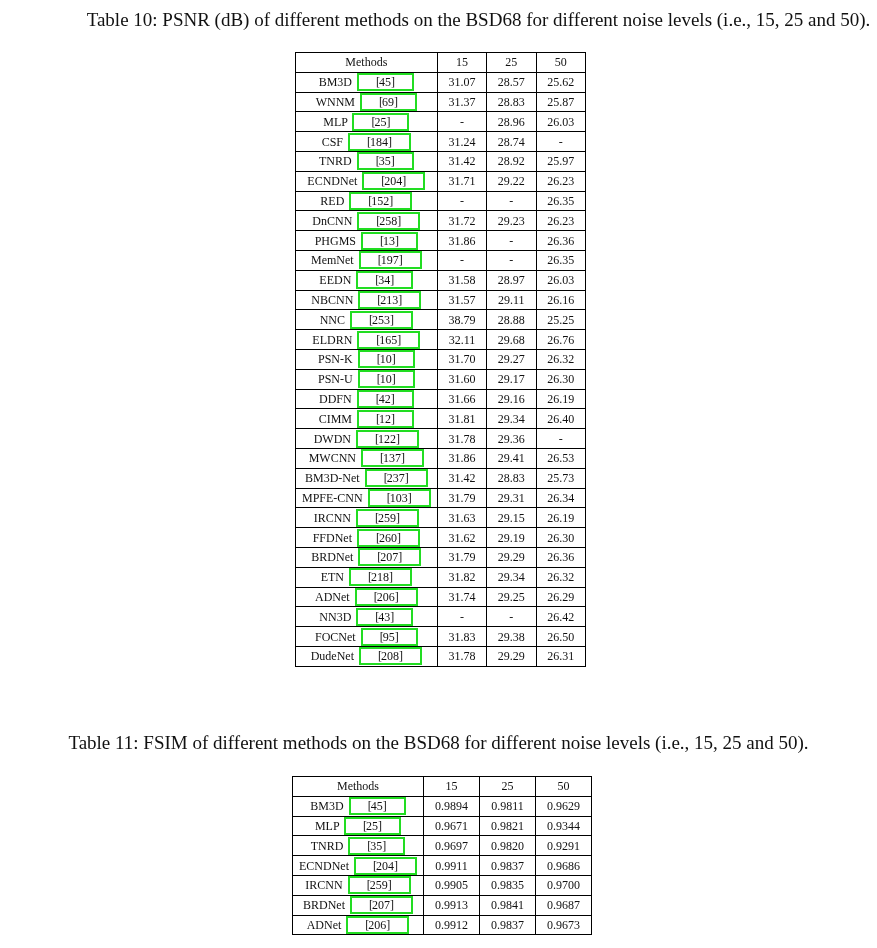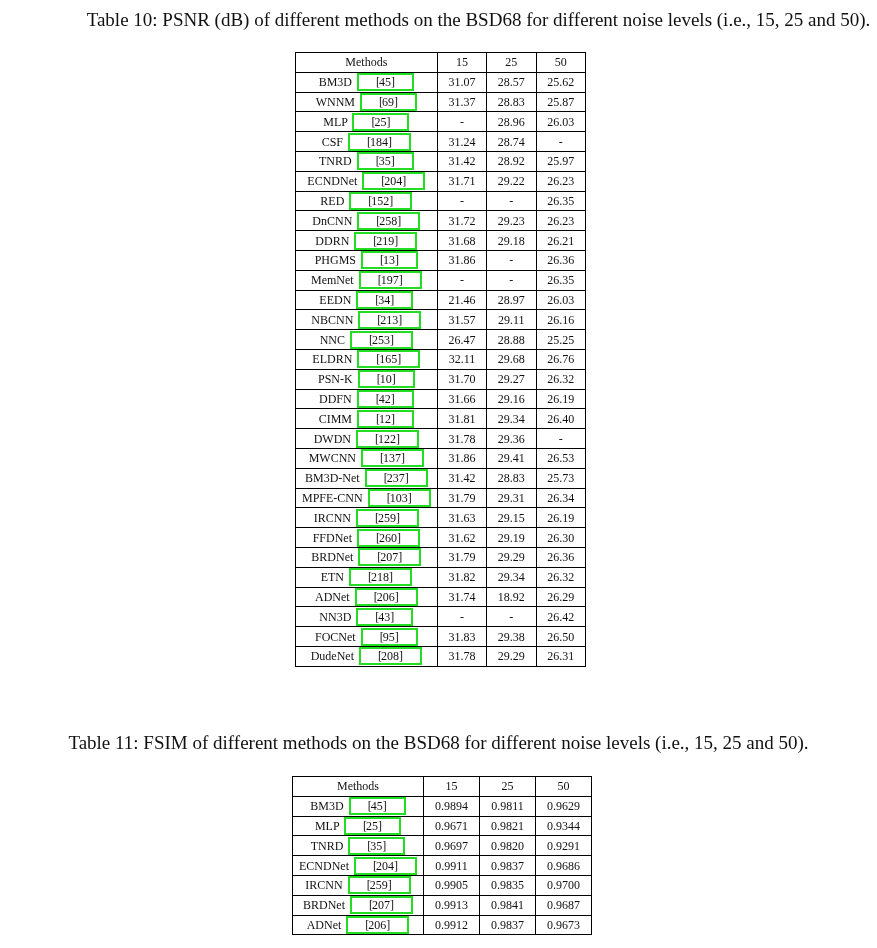--- a/index.html
+++ b/index.html
@@ -96,68 +96,68 @@
         <td>-</td>
         <td>26.35</td>
       </tr>
       <tr>
         <td><span>DnCNN</span> <a class="ref"><span>258</span>]</a></td>
         <td>31.72</td>
         <td>29.23</td>
         <td>26.23</td>
       </tr>
       <tr>
-        <td><span>DDRN</span> <a class="ref"><span>219</span>]</a></td>
-        <td>31.68</td>
-        <td>29.18</td>
-        <td>26.21</td>
-      </tr>
-      <tr>
         <td><span>PHGMS</span> <a class="ref"><span>13</span>]</a></td>
         <td>31.86</td>
         <td>-</td>
         <td>26.36</td>
       </tr>
       <tr>
         <td><span>MemNet</span> <a class="ref"><span>197</span>]</a></td>
         <td>-</td>
         <td>-</td>
         <td>26.35</td>
       </tr>
       <tr>
         <td><span>EEDN</span> <a class="ref"><span>34</span>]</a></td>
-        <td>21.46</td>
+        <td>31.58</td>
         <td>28.97</td>
         <td>26.03</td>
       </tr>
       <tr>
         <td><span>NBCNN</span> <a class="ref"><span>213</span>]</a></td>
         <td>31.57</td>
         <td>29.11</td>
         <td>26.16</td>
       </tr>
       <tr>
         <td><span>NNC</span> <a class="ref"><span>253</span>]</a></td>
-        <td>26.47</td>
+        <td>38.79</td>
         <td>28.88</td>
         <td>25.25</td>
       </tr>
       <tr>
         <td><span>ELDRN</span> <a class="ref"><span>165</span>]</a></td>
         <td>32.11</td>
         <td>29.68</td>
         <td>26.76</td>
       </tr>
       <tr>
         <td><span>PSN-K</span> <a class="ref"><span>10</span>]</a></td>
         <td>31.70</td>
         <td>29.27</td>
         <td>26.32</td>
       </tr>
       <tr>
+        <td><span>PSN-U</span> <a class="ref"><span>10</span>]</a></td>
+        <td>31.60</td>
+        <td>29.17</td>
+        <td>26.30</td>
+      </tr>
+      <tr>
         <td><span>DDFN</span> <a class="ref"><span>42</span>]</a></td>
         <td>31.66</td>
         <td>29.16</td>
         <td>26.19</td>
       </tr>
       <tr>
         <td><span>CIMM</span> <a class="ref"><span>12</span>]</a></td>
         <td>31.81</td>
         <td>29.34</td>
         <td>26.40</td>
@@ -206,21 +206,21 @@
       </tr>
       <tr>
         <td><span>ETN</span> <a class="ref"><span>218</span>]</a></td>
         <td>31.82</td>
         <td>29.34</td>
         <td>26.32</td>
       </tr>
       <tr>
         <td><span>ADNet</span> <a class="ref"><span>206</span>]</a></td>
         <td>31.74</td>
-        <td>18.92</td>
+        <td>29.25</td>
         <td>26.29</td>
       </tr>
       <tr>
         <td><span>NN3D</span> <a class="ref"><span>43</span>]</a></td>
         <td>-</td>
         <td>-</td>
         <td>26.42</td>
       </tr>
       <tr>
         <td><span>FOCNet</span> <a class="ref"><span>95</span>]</a></td>

